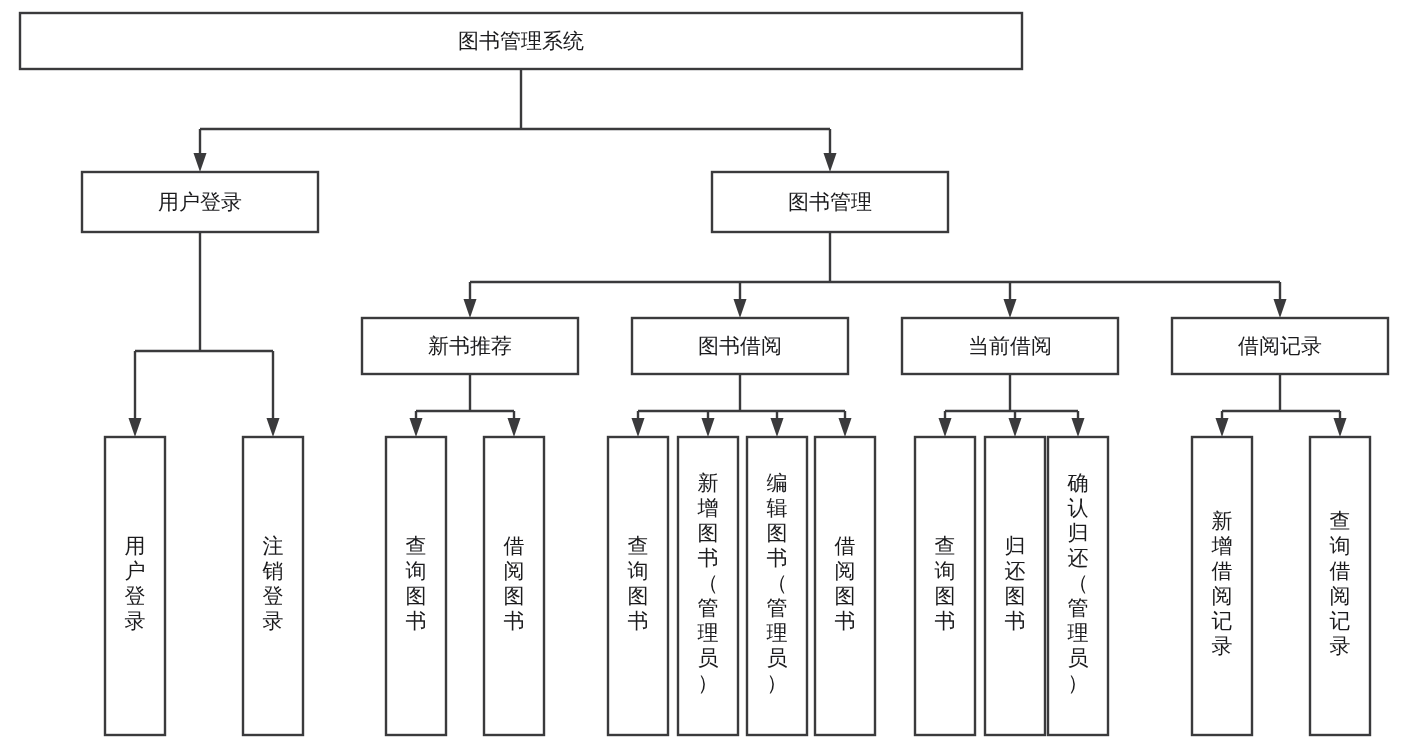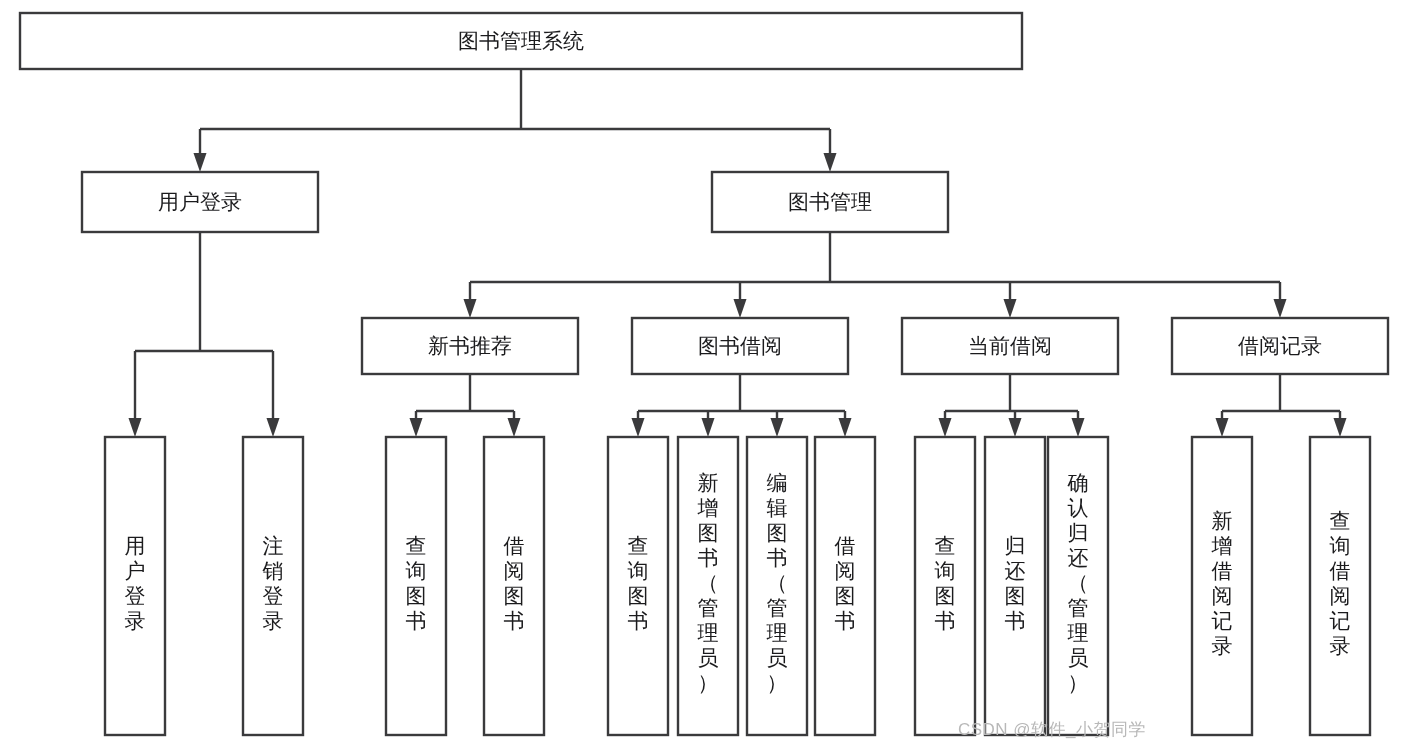--- a/index.html
+++ b/index.html
@@ -216,14 +216,13 @@
         <g>
           <rect x="1192" y="437" width="60" height="298" class="node-box"></rect>
           <text x="1222" y="527.5" class="node-label-v"><tspan x="1222" dy="0">新</tspan><tspan x="1222" dy="25">增</tspan><tspan x="1222" dy="25">借</tspan><tspan x="1222" dy="25">阅</tspan><tspan x="1222" dy="25">记</tspan><tspan x="1222" dy="25">录</tspan></text>
         </g>
         <g>
           <rect x="1310" y="437" width="60" height="298" class="node-box"></rect>
           <text x="1340" y="527.5" class="node-label-v"><tspan x="1340" dy="0">查</tspan><tspan x="1340" dy="25">询</tspan><tspan x="1340" dy="25">借</tspan><tspan x="1340" dy="25">阅</tspan><tspan x="1340" dy="25">记</tspan><tspan x="1340" dy="25">录</tspan></text>
         </g>
       </g>
   </svg>
-  <div class="watermark">CSDN @软件_小贺同学</div>
 </div>
 
 </body></html>

